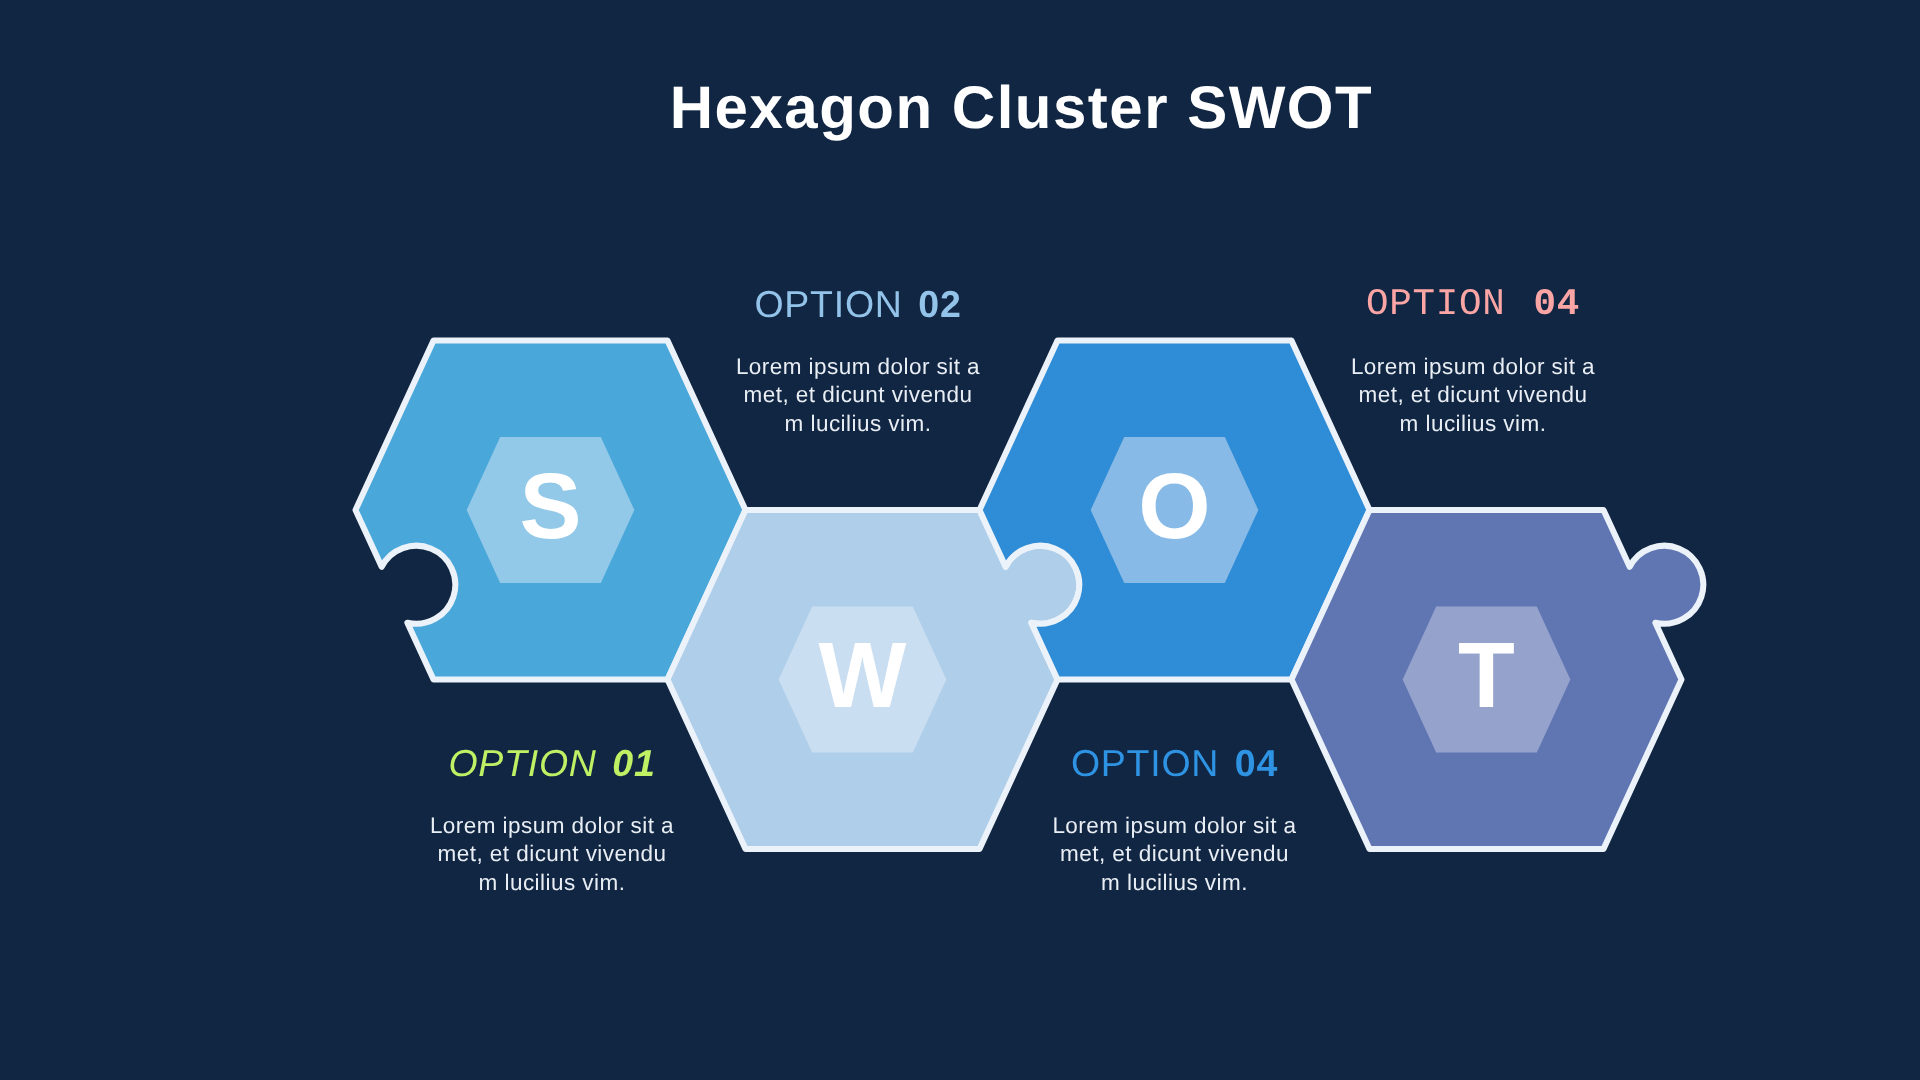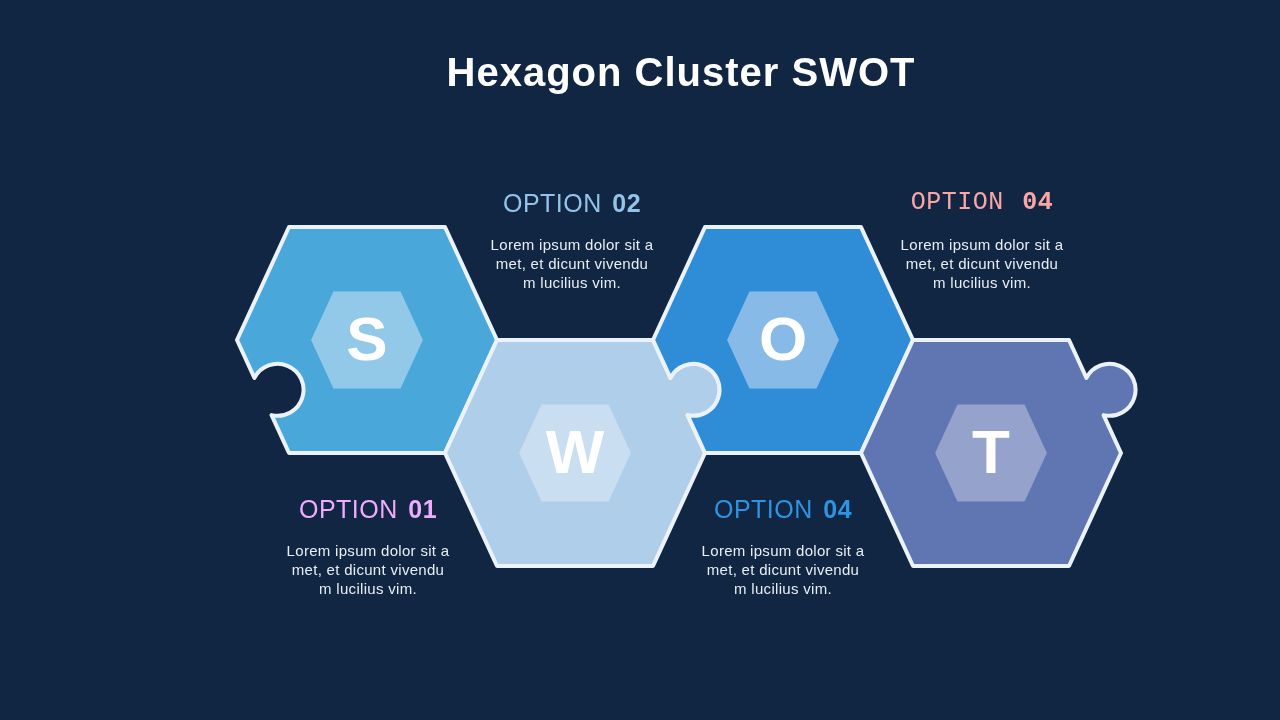--- a/index.html
+++ b/index.html
@@ -86,21 +86,21 @@
         <text x="130" y="111" text-anchor="middle" dominant-baseline="central" fill="#ffffff" font-family="&quot;Liberation Sans&quot;, sans-serif" font-size="62" font-weight="bold">O</text>
       </g>
       <g transform="translate(820,340)">
         <path d="M52 0 L208 0 L225.43 37.88 A26 26 0 1 1 242.57 75.12 L260 113 L208 226 L52 226 L0 113 Z" fill="#6076b3" stroke="#ecf2f9" stroke-width="4" stroke-linejoin="round"></path>
         <path d="M96.46 64.41 L163.54 64.41 L185.9 113 L163.54 161.59 L96.46 161.59 L74.1 113 Z" fill="#95a3cc"></path>
         <text x="130" y="111" text-anchor="middle" dominant-baseline="central" fill="#ffffff" font-family="&quot;Liberation Sans&quot;, sans-serif" font-size="62" font-weight="bold">T</text>
       </g>
     </svg>
 
   <div class="opt opt1">
-    <div class="opt-label" style="color: #f0abfc;">
+    <div class="opt-label" style="color: #bef264; font-style: italic;">
       <span>OPTION</span>
       <span class="num">01</span>
     </div>
     <div class="opt-body">
       <div>Lorem ipsum dolor sit a</div>
       <div>met, et dicunt vivendu</div>
       <div>m lucilius vim.</div>
     </div>
   </div>
 

